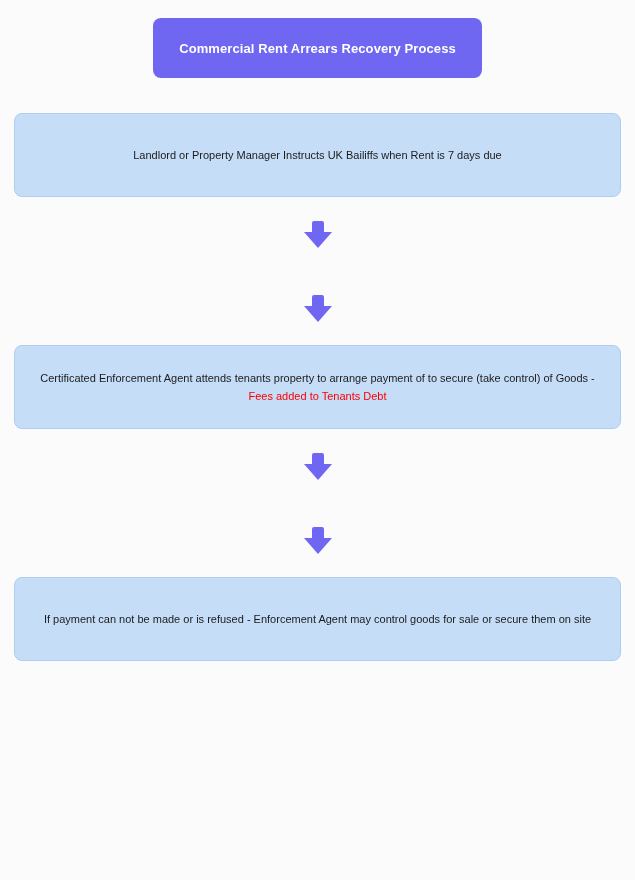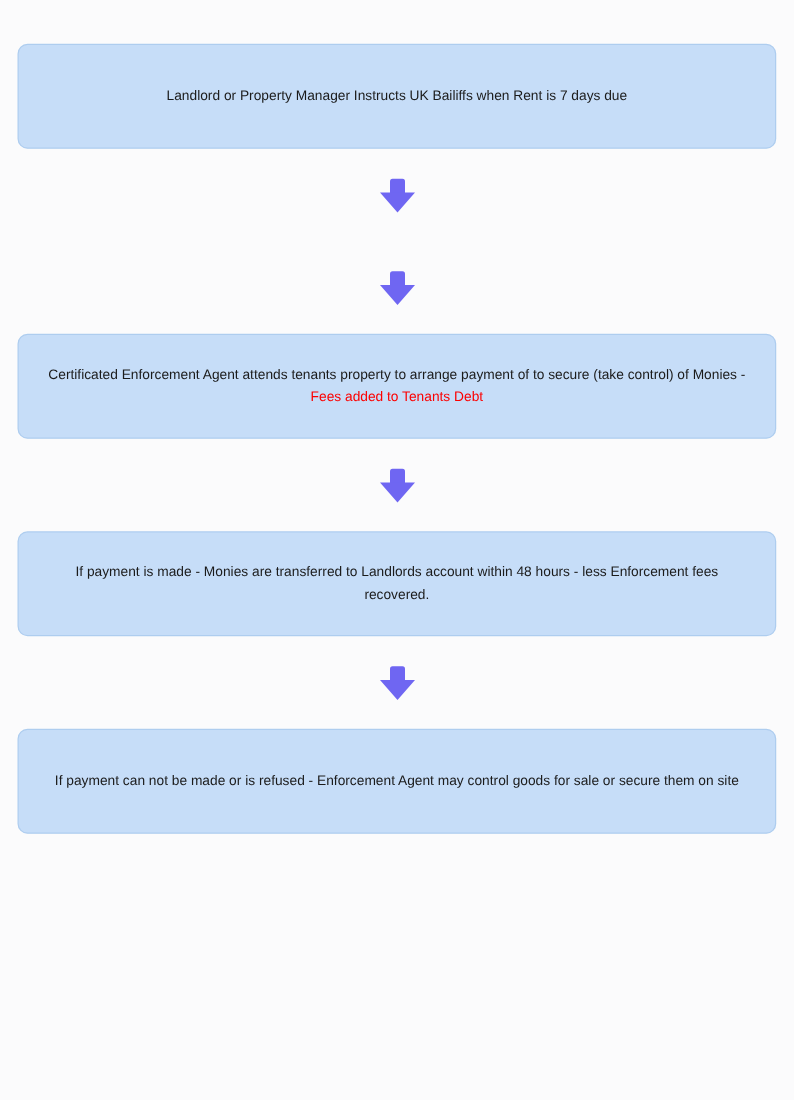--- a/index.html
+++ b/index.html
@@ -109,20 +109,23 @@
     border-left: 14px solid transparent;
     border-right: 14px solid transparent;
     border-top: 16px solid #6f66f2;
   }
 </style>
 </head>
 <body>
 
 <div class="flowchart">
 
+  <div class="title-node">
+    <div class="title-node-text">Commercial Rent Arrears Recovery Process</div>
+  </div>
 
   <div class="steps">
 
     <div class="step-node">
       <div class="step-node-text">
         <span>Landlord or Property Manager Instructs UK Bailiffs when Rent is 7 days due</span><span class="fee"></span>
       </div>
     </div>
 
     <div class="connector">
@@ -135,36 +138,31 @@
 
     <div class="connector">
       <div class="arrow-down">
         <div class="stem"></div>
         <div class="head"></div>
       </div>
     </div>
 
     <div class="step-node">
       <div class="step-node-text">
-        <span>Certificated Enforcement Agent attends tenants property to arrange payment of to secure (take control) of Monies - </span><span class="fee">Fees added to Tenants Debt</span>
+        <span>Certificated Enforcement Agent attends tenants property to arrange payment of to secure (take control) of Goods - </span><span class="fee">Fees added to Tenants Debt</span>
       </div>
     </div>
 
     <div class="connector">
       <div class="arrow-down">
         <div class="stem"></div>
         <div class="head"></div>
       </div>
     </div>
 
-    <div class="step-node">
-      <div class="step-node-text">
-        <span>If payment is made - Monies are transferred to Landlords account within 48 hours - less Enforcement fees recovered.</span><span class="fee"></span>
-      </div>
-    </div>
 
     <div class="connector">
       <div class="arrow-down">
         <div class="stem"></div>
         <div class="head"></div>
       </div>
     </div>
 
     <div class="step-node">
       <div class="step-node-text">

